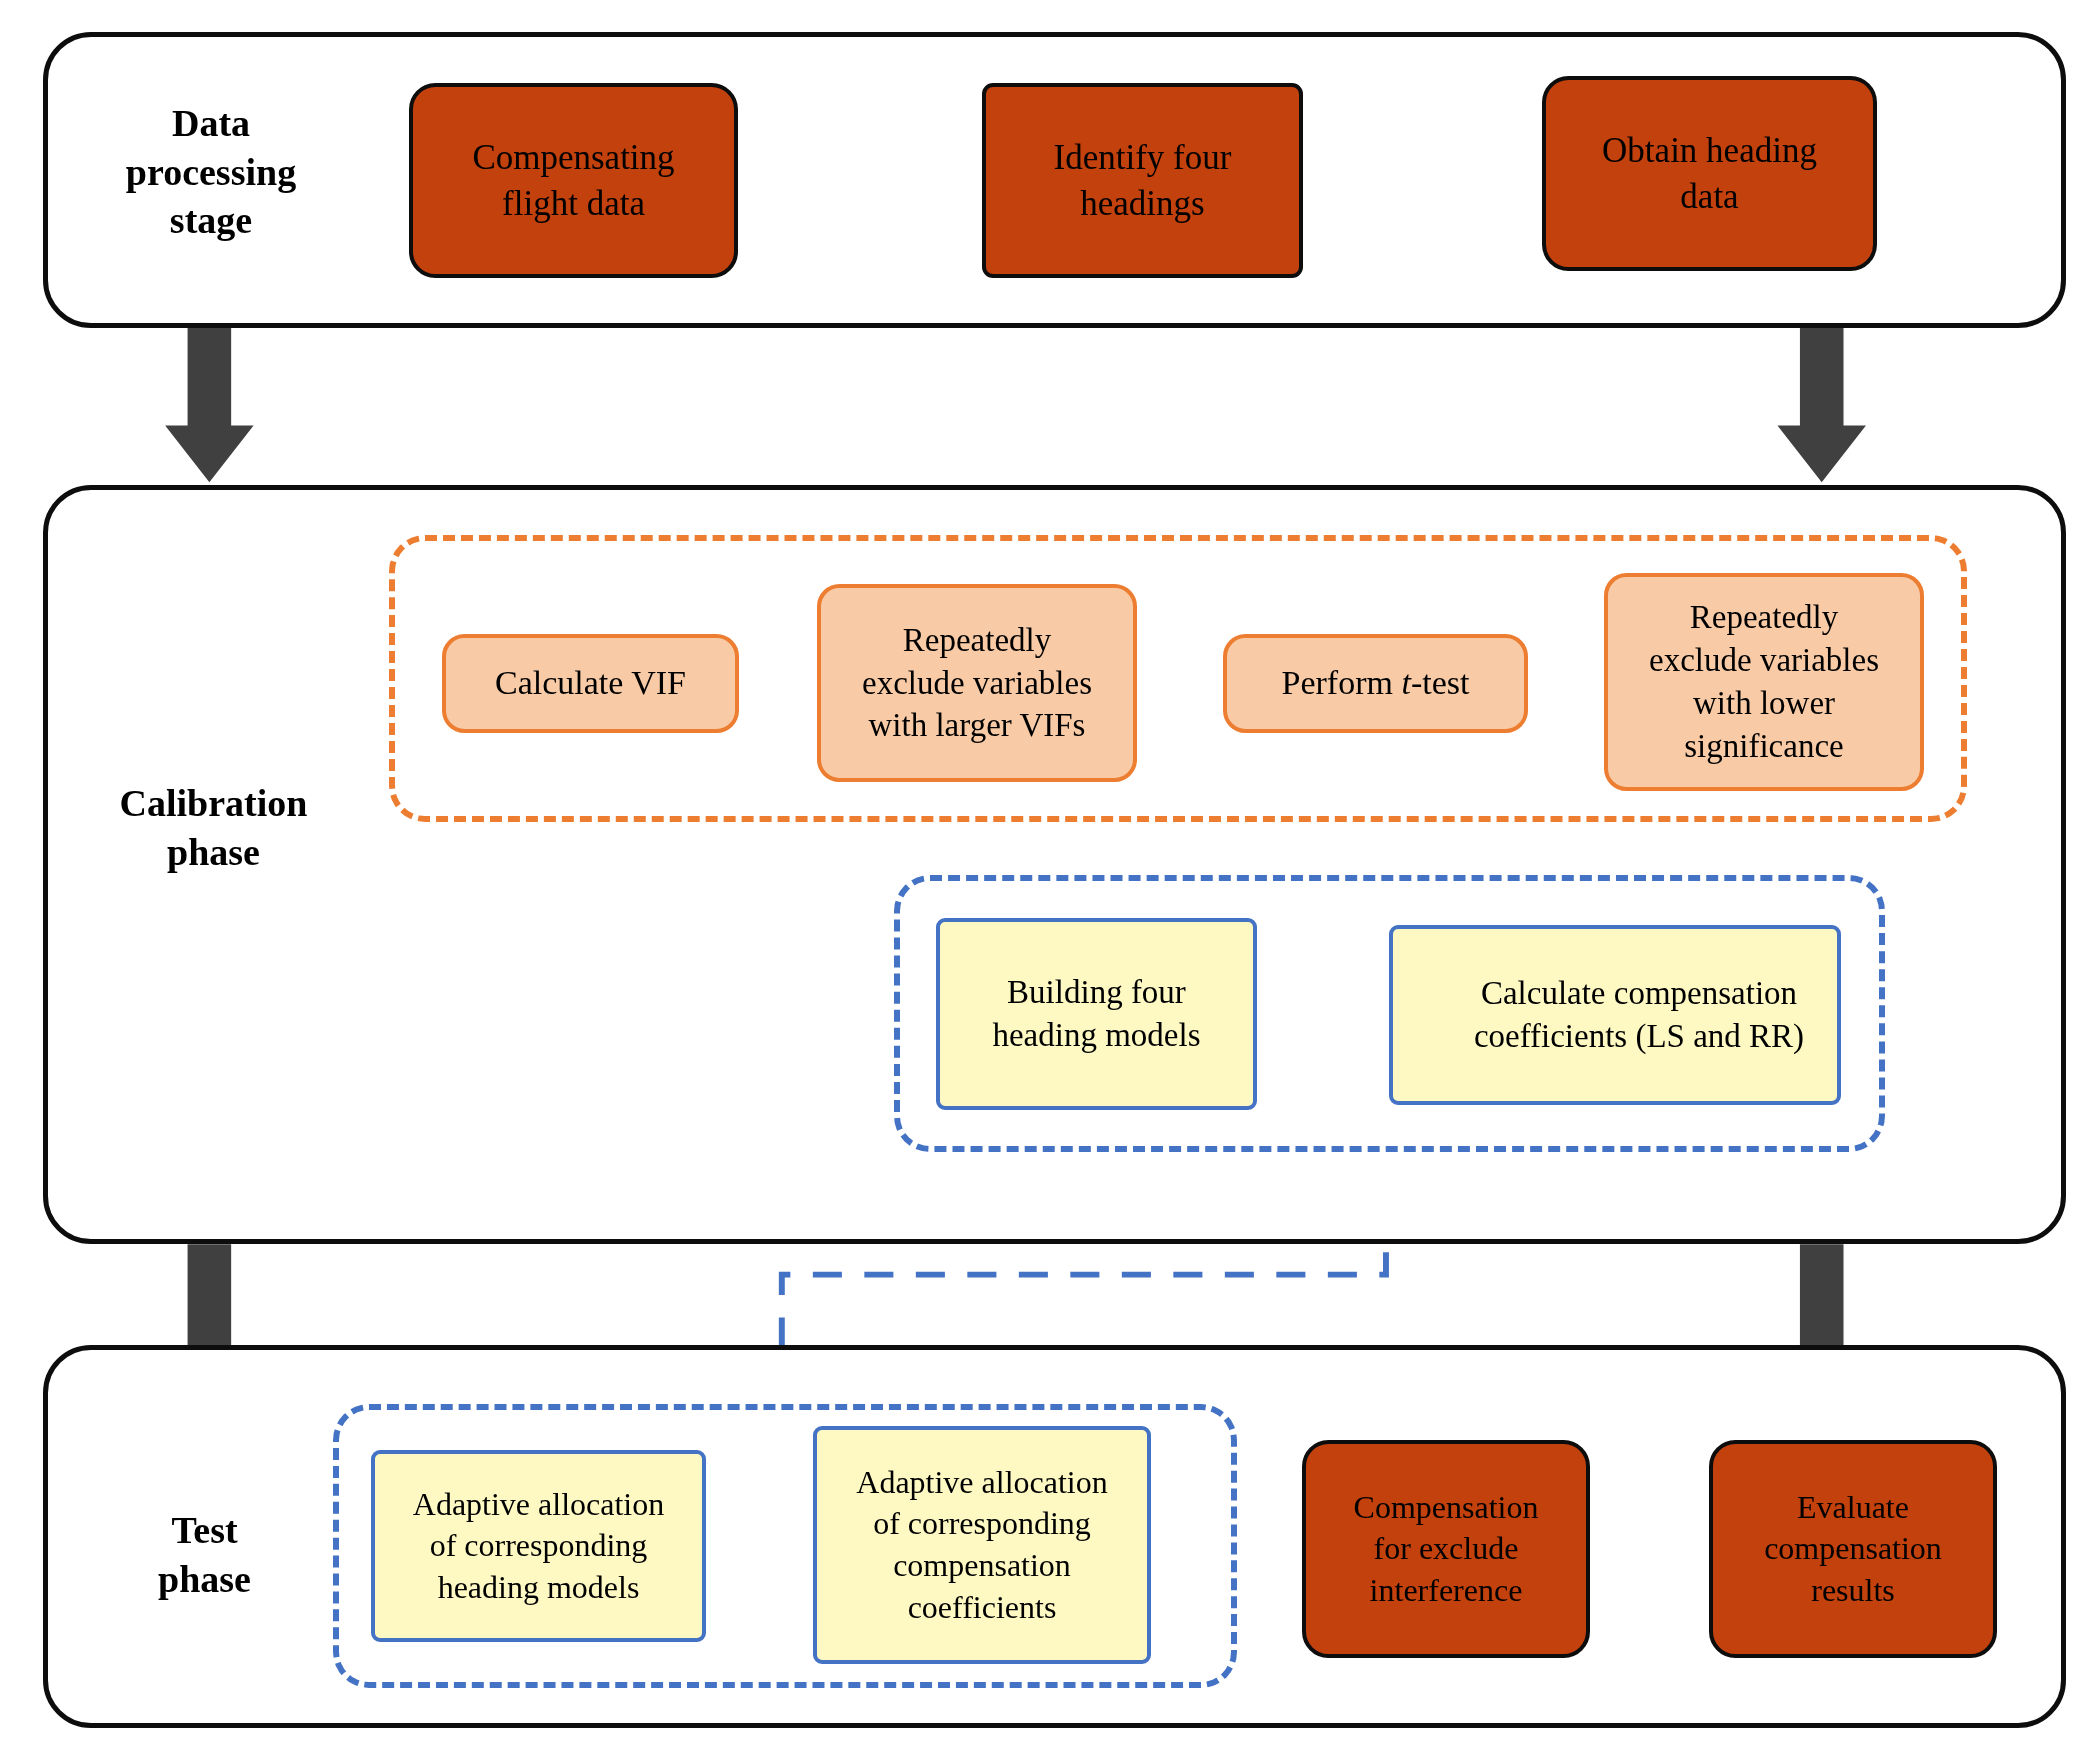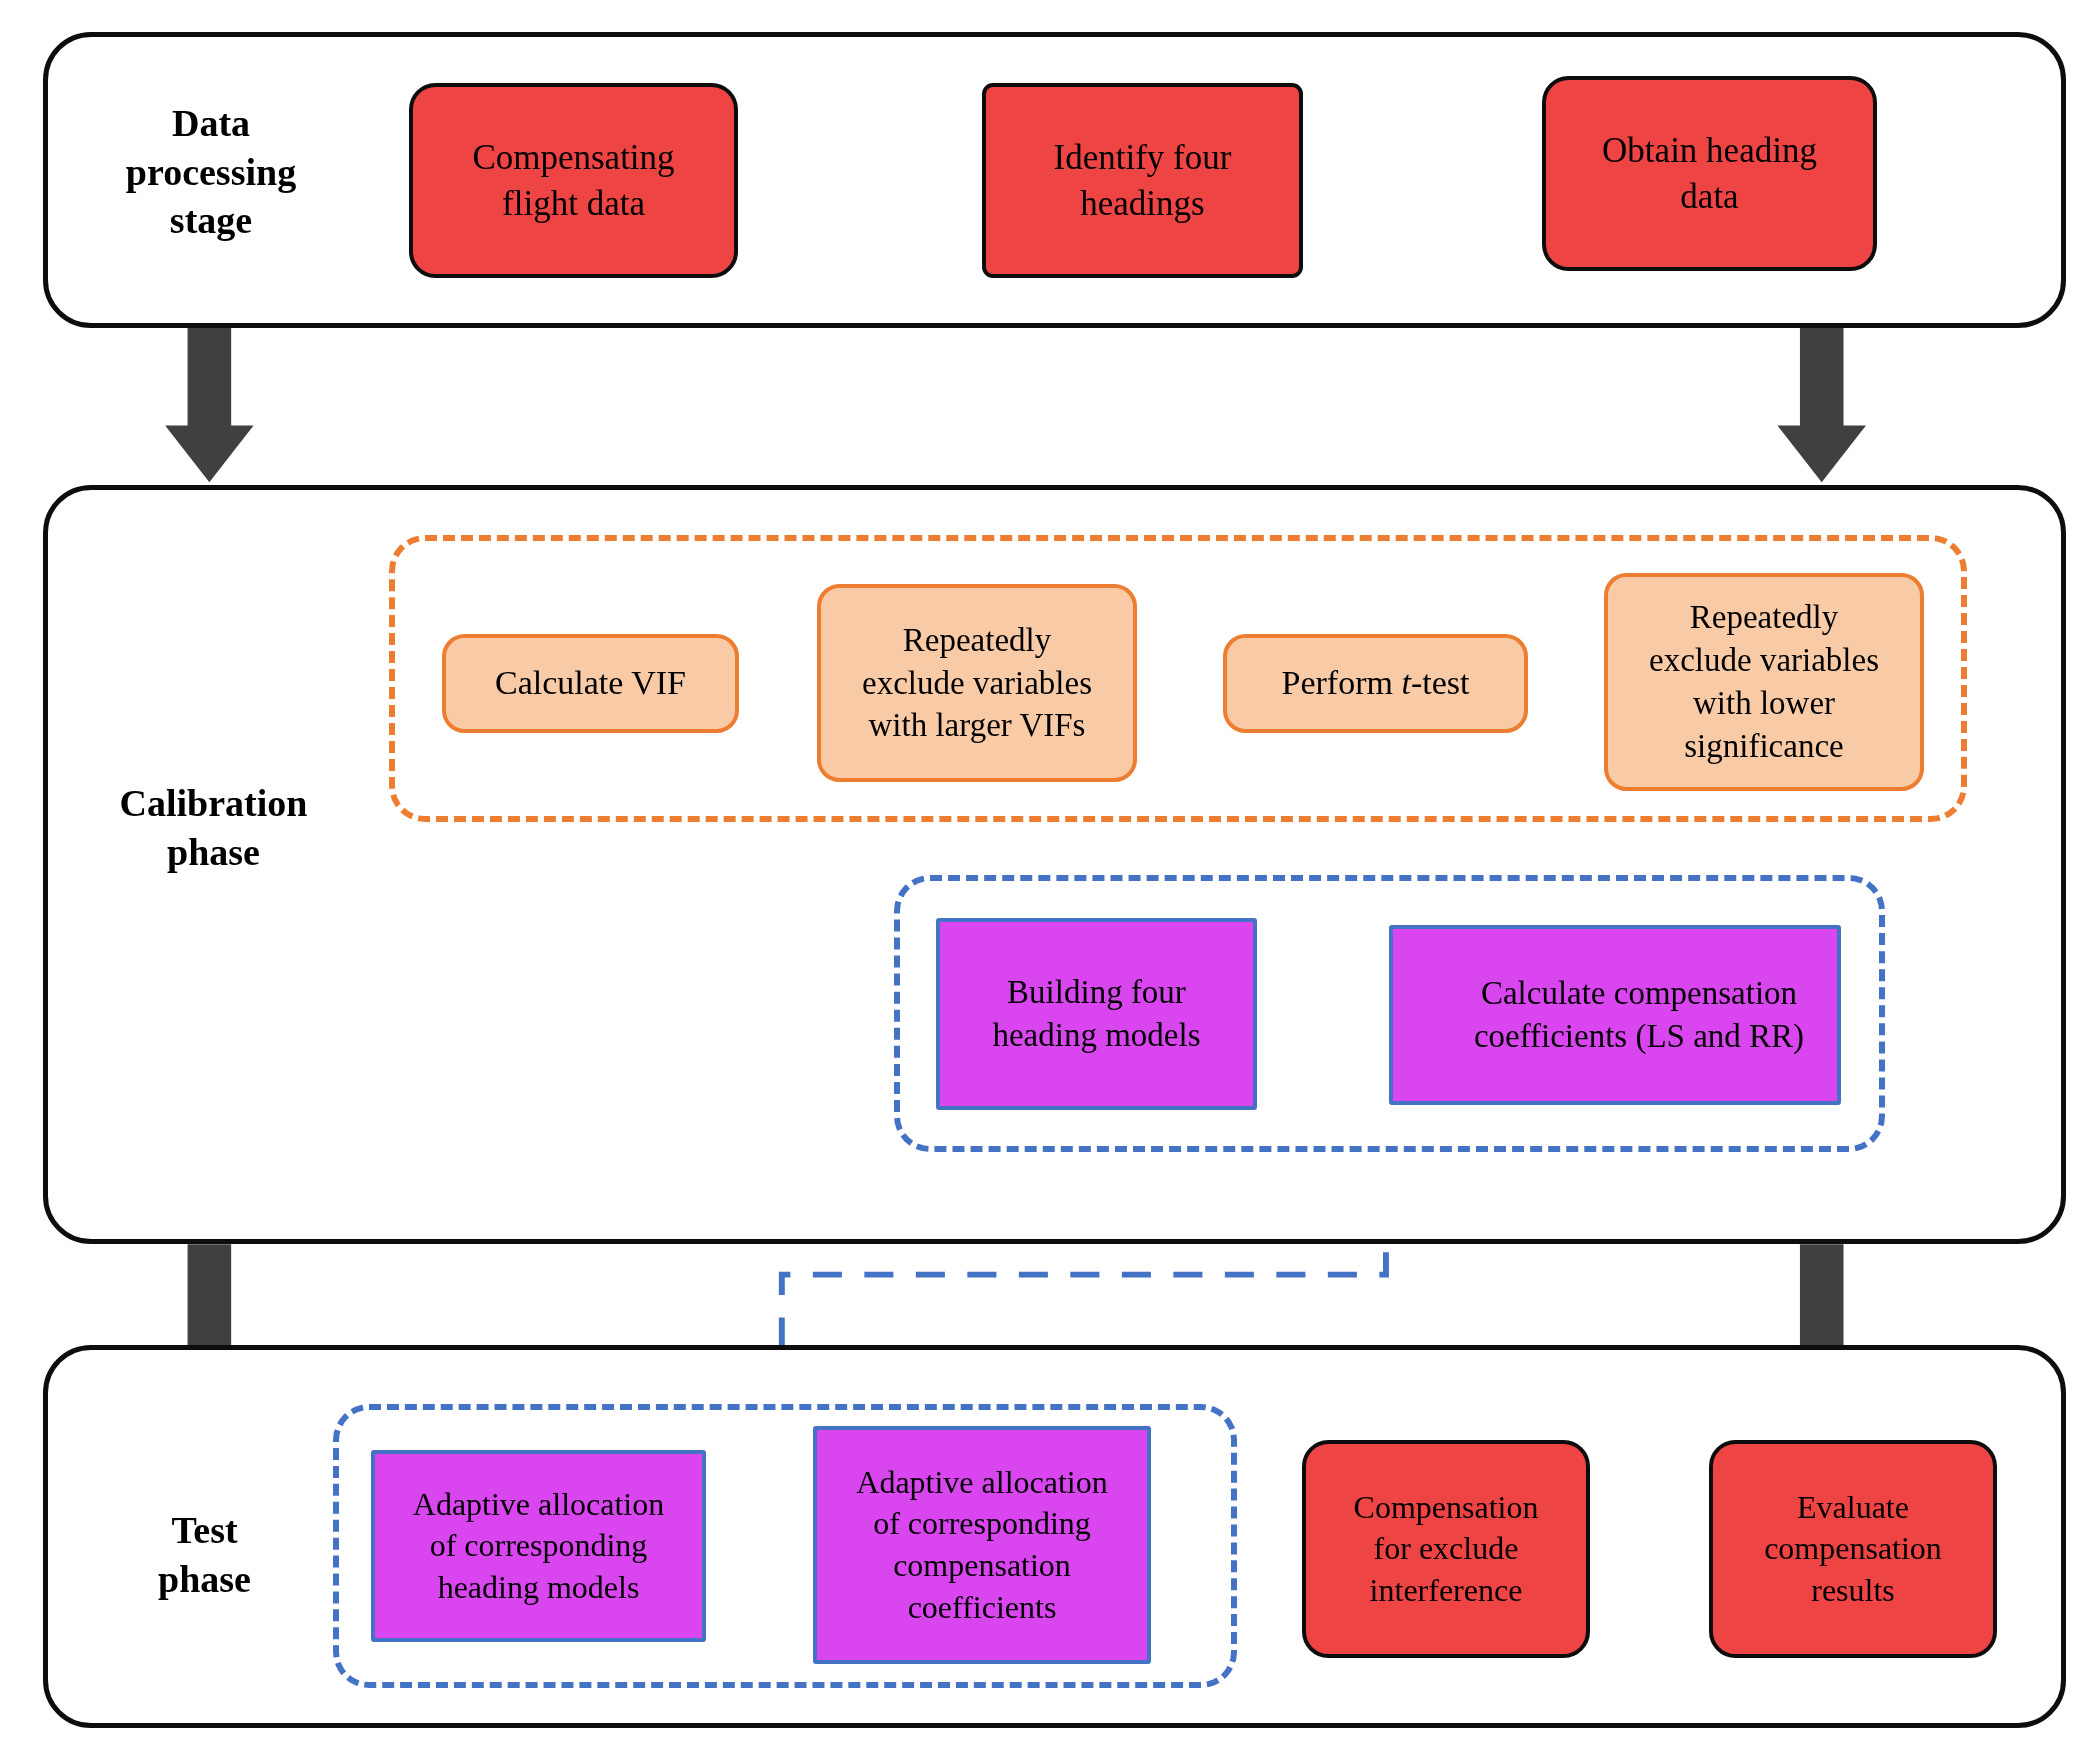--- a/index.html
+++ b/index.html
@@ -6,23 +6,23 @@
   body{font-family:"Liberation Serif", serif;}
   #canvas{position:relative;width:2097px;height:1755px;background:#fff;overflow:hidden;margin-left:6px;}
 
   
   .stage{position:absolute;border:5.3px solid #0d0d0d;border-radius:48px;background:#fff;box-sizing:border-box;}
   .stage-label{position:absolute;font-weight:bold;text-align:center;line-height:1.28;color:#000;}
 
   
   .nodebox{position:absolute;box-sizing:border-box;display:flex;align-items:center;justify-content:center;
            text-align:center;line-height:1.30;color:#000;}
-  .nb-white{background:#ef4444;border:4.6px solid #0d0d0d;border-radius:26.4px;}
+  .nb-white{background:#c2410c;border:4.6px solid #0d0d0d;border-radius:26.4px;}
   .nb-orange{background:#F8CBA6;border:4.6px solid #ED7D31;border-radius:22.5px;}
-  .nb-blue{background:#d946ef;border:4.6px solid #4472C4;border-radius:3px;}
+  .nb-blue{background:#fef9c3;border:4.6px solid #4472C4;border-radius:9px;}
 
   
   .dashgroup{position:absolute;box-sizing:border-box;border-style:dashed;background:transparent;}
   .dg-orange{border:6px dashed #ED7D31;border-radius:36px;}
   .dg-blue{border:6px dashed #4472C4;border-radius:36px;}
 
   
   .wires{position:absolute;left:0;top:0;width:2097px;height:1755px;pointer-events:none;}
 
   .txt-italic{font-style:italic;}

